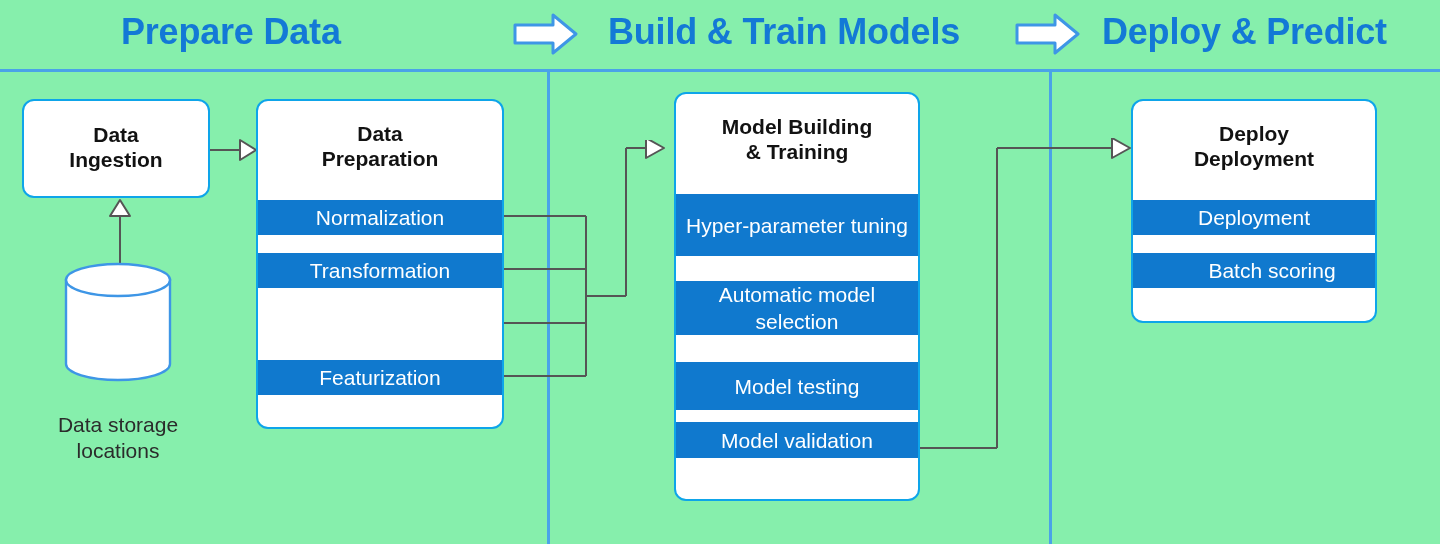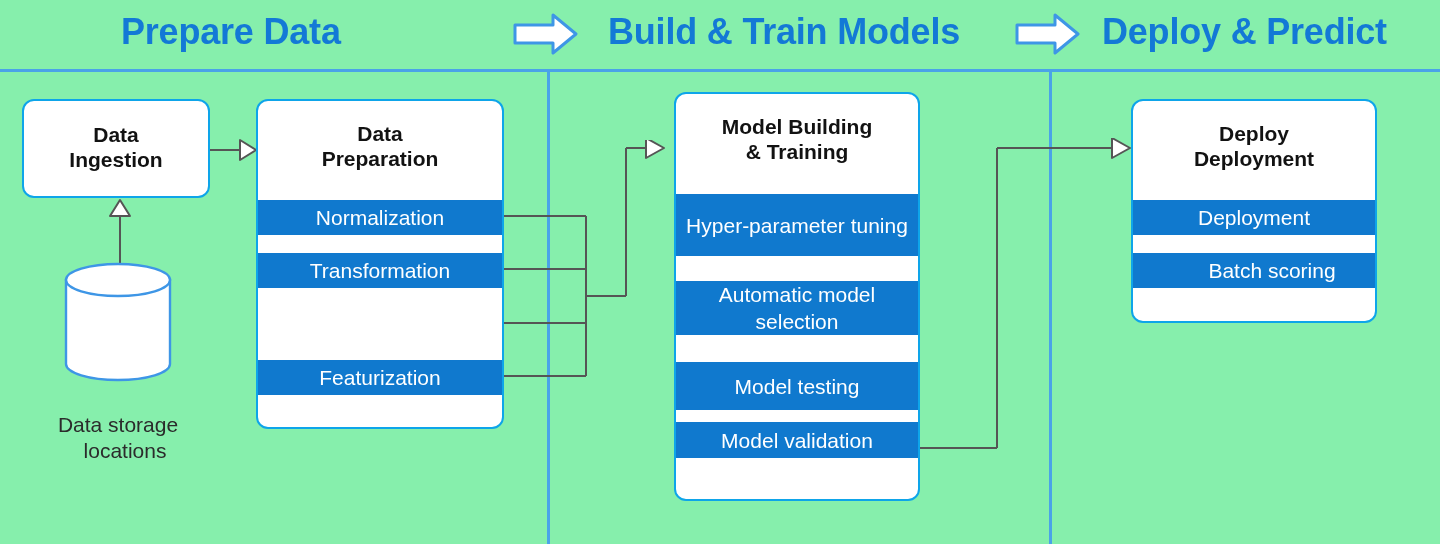--- a/index.html
+++ b/index.html
@@ -115,21 +115,21 @@
     <path d="M14 72 V18" stroke="#555555" stroke-width="2" fill="none"></path>
     <path d="M14 4 L24 20 H4 Z" fill="#ffffff" stroke="#555555" stroke-width="2" stroke-linejoin="round"></path>
   </svg>
 
   <svg class="cyl" style="left:60px;top:262px;" width="116" height="120">
     <path d="M6 18 V102 A52 16 0 0 0 110 102 V18 Z" fill="#ffffff" stroke="#3E96E6" stroke-width="2.4"></path>
     <ellipse cx="58" cy="18" rx="52" ry="16" fill="#ffffff" stroke="#3E96E6" stroke-width="2.4"></ellipse>
   </svg>
 
   <div class="storage-label" style="left:20px;top:412px;width:196px;">Data storage</div>
-  <div class="storage-label" style="left:27px;top:438px;width:196px;">locations</div>
+  <div class="storage-label" style="left:20px;top:438px;width:196px;">locations</div>
 
   <svg class="conn" style="left:210px;top:134px;" width="50" height="32">
     <path d="M0 16 H30" stroke="#555555" stroke-width="2" fill="none"></path>
     <path d="M46 16 L30 6 V26 Z" fill="#ffffff" stroke="#555555" stroke-width="2" stroke-linejoin="round"></path>
   </svg>
 
   <div class="pbox" style="left:256px;top:99px;width:248px;height:330px;">
     <div class="pbox-title" style="top:20px;">Data</div>
     <div class="pbox-title" style="top:45px;">Preparation</div>
 

